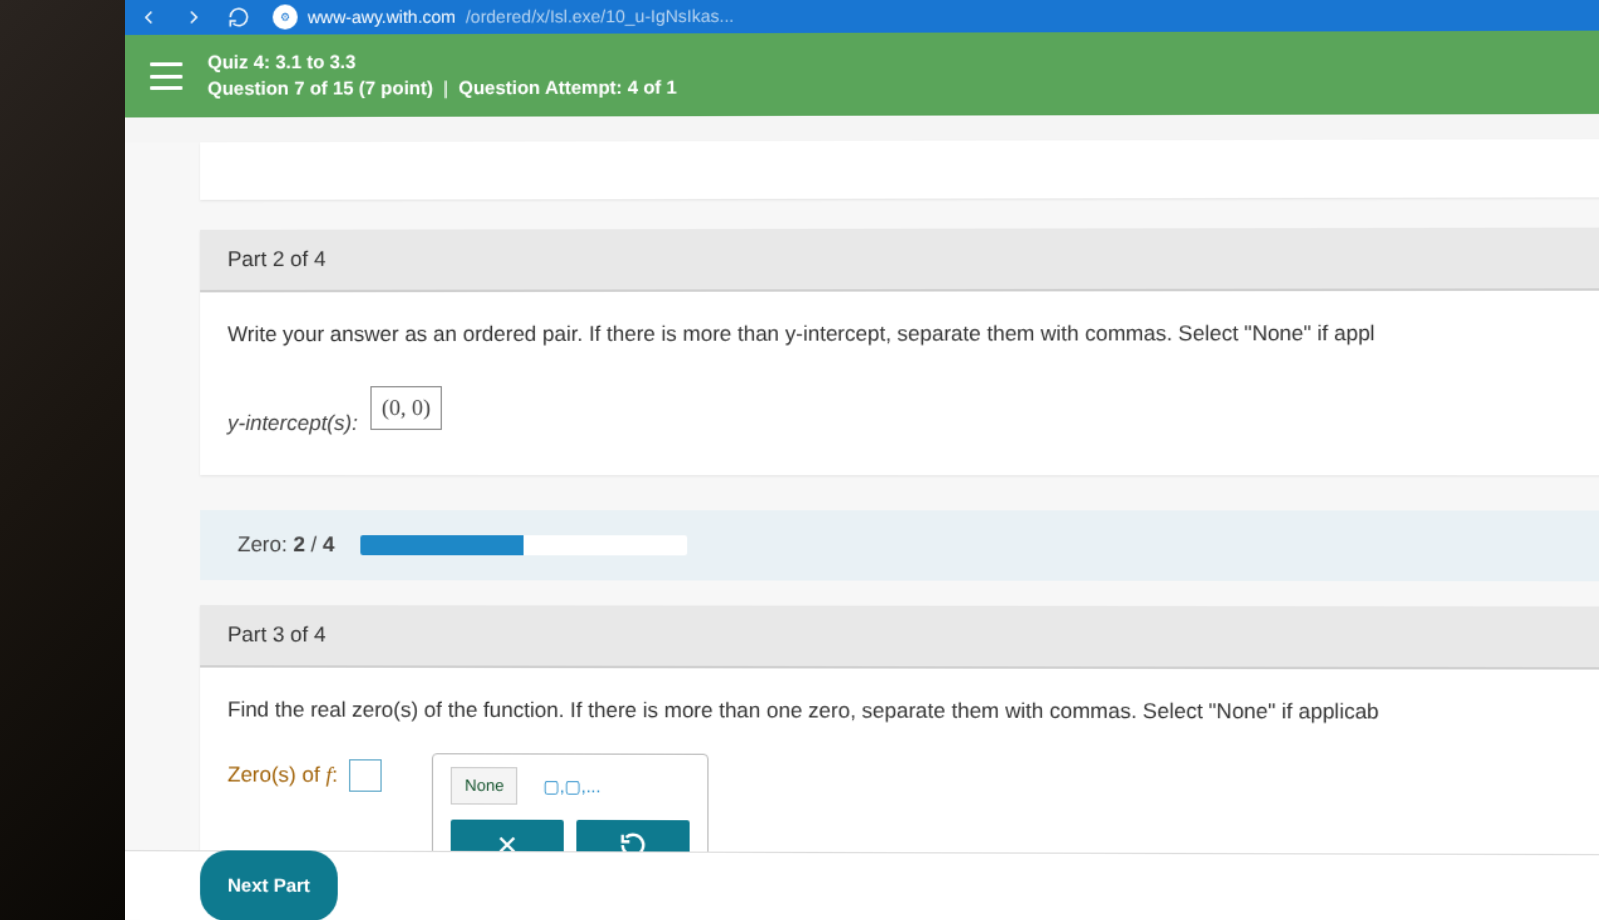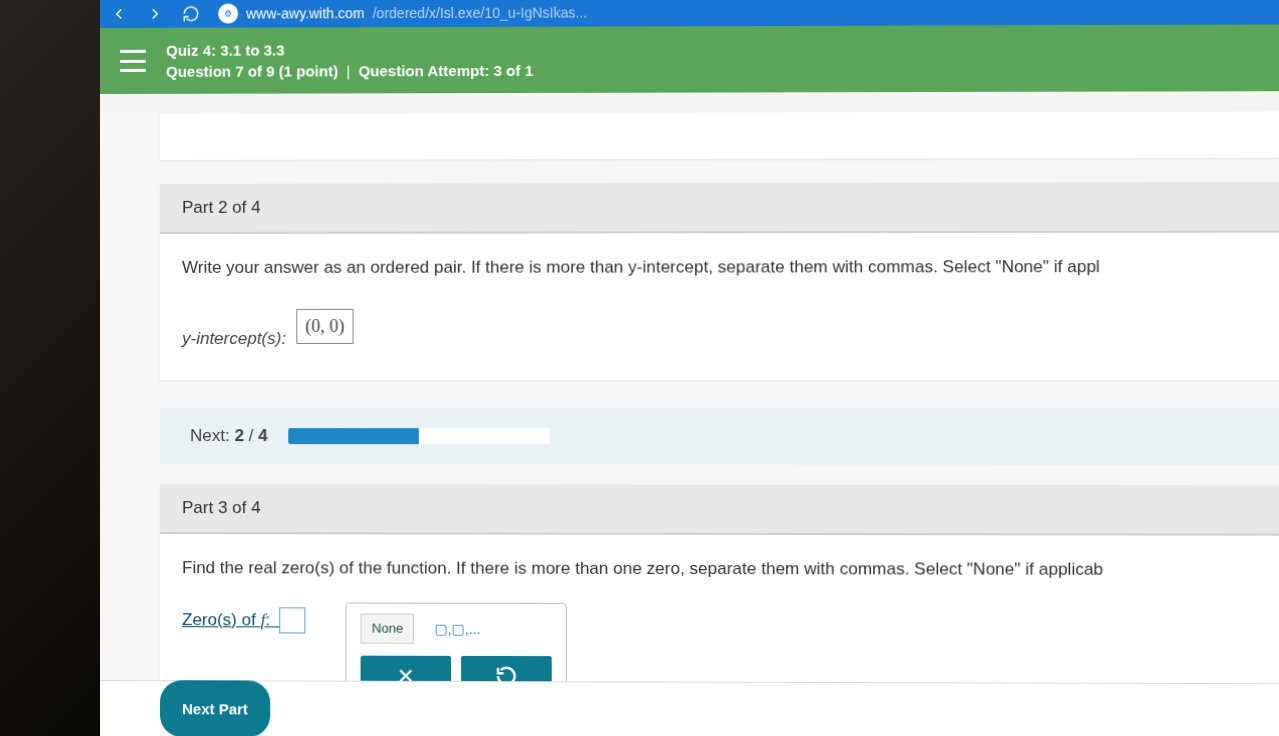--- a/index.html
+++ b/index.html
@@ -202,23 +202,22 @@
     }
     .action-btn svg { width: 22px; height: 22px; stroke: #fff; fill: none; stroke-width: 2.5; }
 
     .zeros-row {
       margin-top: 20px;
       display: flex;
       align-items: flex-start;
     }
     .zeros-label {
       font-size: 17px;
-      color: #0c4a6e;
+      color: #a16207;
       padding-top: 4px;
-      text-decoration: underline;
     }
     .zeros-label .f { font-style: italic; font-family: 'Times New Roman', serif; }
 
     .bottom-bar {
       position: absolute;
       left: 0; right: 0; bottom: 0;
       height: 56px;
       background: #fff;
       border-top: 1px solid #ddd;
       display: flex;
@@ -268,23 +267,23 @@
 
   <div class="green-header">
     <div class="hamburger">
       <span></span>
         <span></span>
         <span></span>
     </div>
     <div class="header-text">
       <div class="quiz-title">Quiz 4: 3.1 to 3.3</div>
       <div class="question-line">
-        <span>Question 7 of 9 (1 point)</span>
+        <span>Question 7 of 15 (7 point)</span>
         <span class="sep">|</span>
-        <span>Question Attempt: 3 of 1</span>
+        <span>Question Attempt: 4 of 1</span>
       </div>
     </div>
   </div>
 
   <div class="content">
 
     <div class="spacer-card"></div>
 
     <div class="card">
       <div class="part-header">Part 2 of 4</div>
@@ -292,21 +291,21 @@
         <div>Write your answer as an ordered pair. If there is more than y-intercept, separate them with commas. Select "None" if appl</div>
         <div class="answer-row">
           <span class="answer-label"><span class="y">y</span><span>-intercept(s):</span></span>
           <span class="answer-box">(0, 0)</span>
         </div>
       </div>
     </div>
 
     <div class="progress-row">
       <div class="progress-label">
-        <span>Next:</span>
+        <span>Zero:</span>
         <b>2</b>
         /
         <b>4</b>
       </div>
       <div class="progress-bar">
         <div class="progress-fill" style="width: 50%;"></div>
       </div>
     </div>
 
     <div class="card" style="margin-top:20px;">

